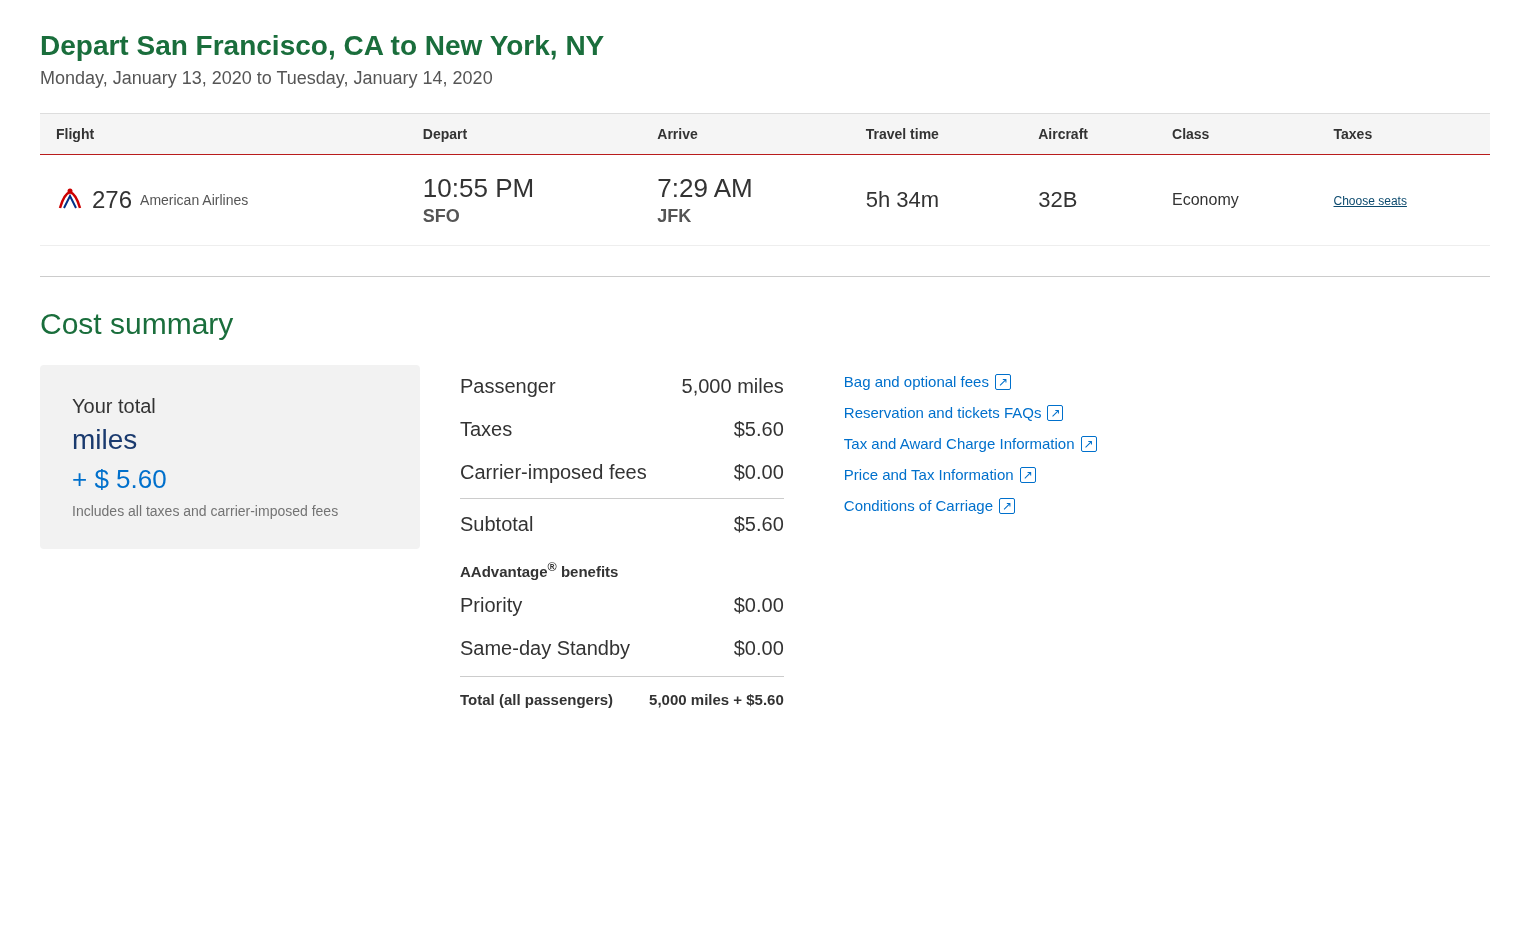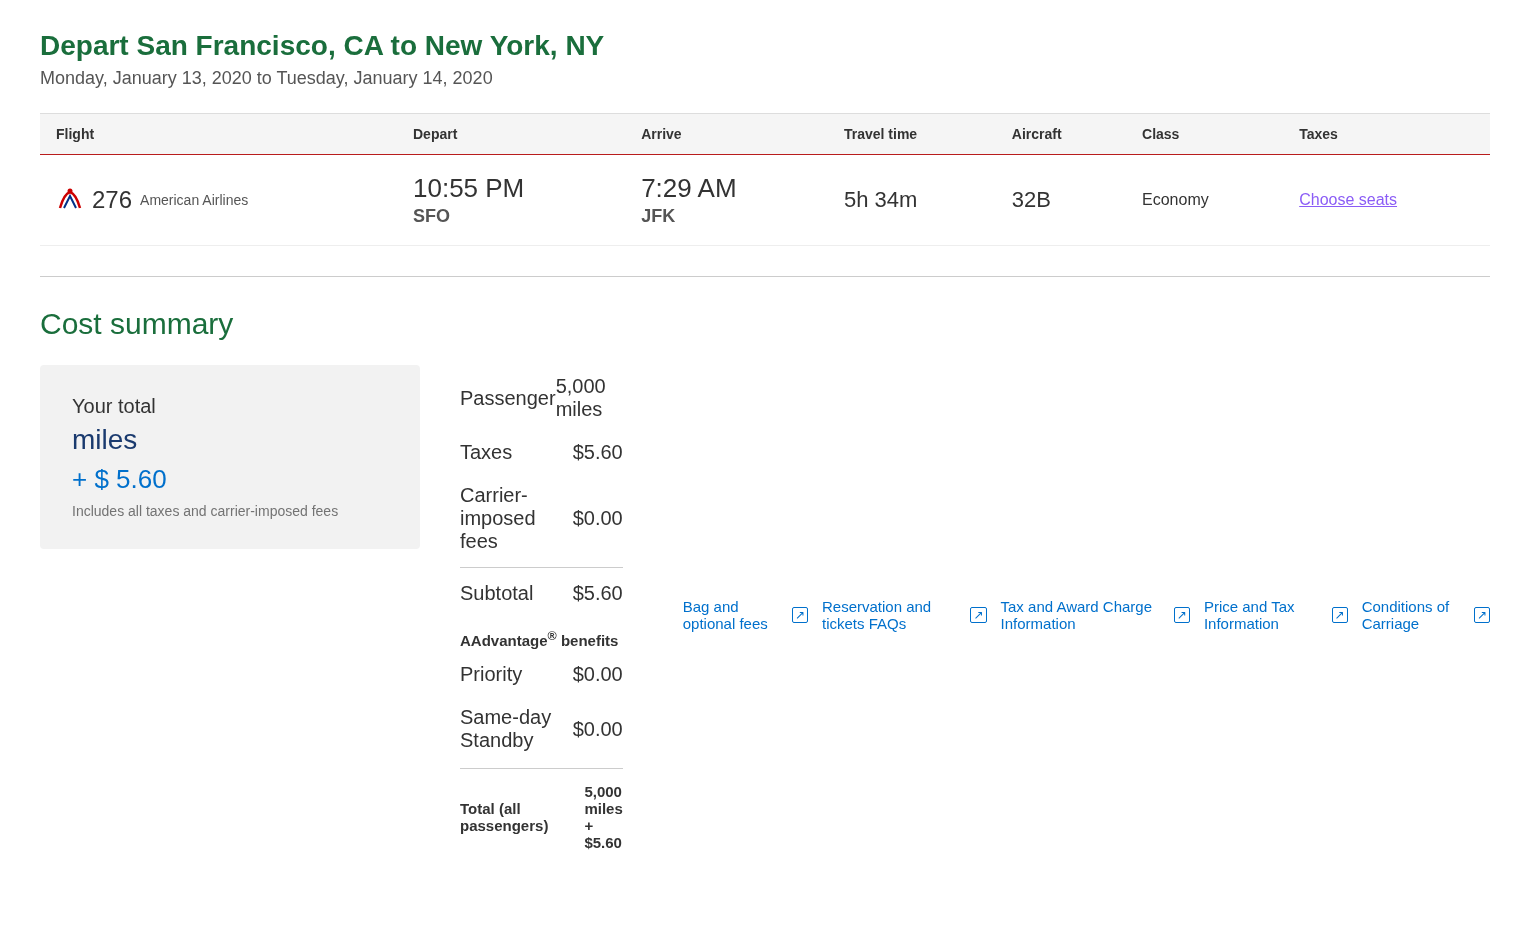--- a/index.html
+++ b/index.html
@@ -77,23 +77,23 @@
     }
     .aircraft-code {
       font-size: 22px;
       color: #333;
     }
     .class-text {
       font-size: 16px;
       color: #333;
     }
     .choose-seats-link {
-      color: #8b5cf6;
+      color: #0c4a6e;
       text-decoration: underline;
-      font-size: 16px;
+      font-size: 12px;
       cursor: pointer;
     }
 
     
     .section-divider {
       border: none;
       border-top: 1px solid #ccc;
       margin: 30px 0;
     }
 
@@ -192,20 +192,21 @@
     .total-row .value {
       color: #333;
       font-weight: 700;
       margin-left: 36px;
     }
 
     
     .links-panel {
       min-width: 260px;
       display: flex;
+      flex-direction: column;
       gap: 14px;
       padding-top: 8px;
     }
     .ext-link {
       color: #0070cc;
       font-size: 15px;
       text-decoration: none;
       cursor: pointer;
       display: flex;
       align-items: center;

